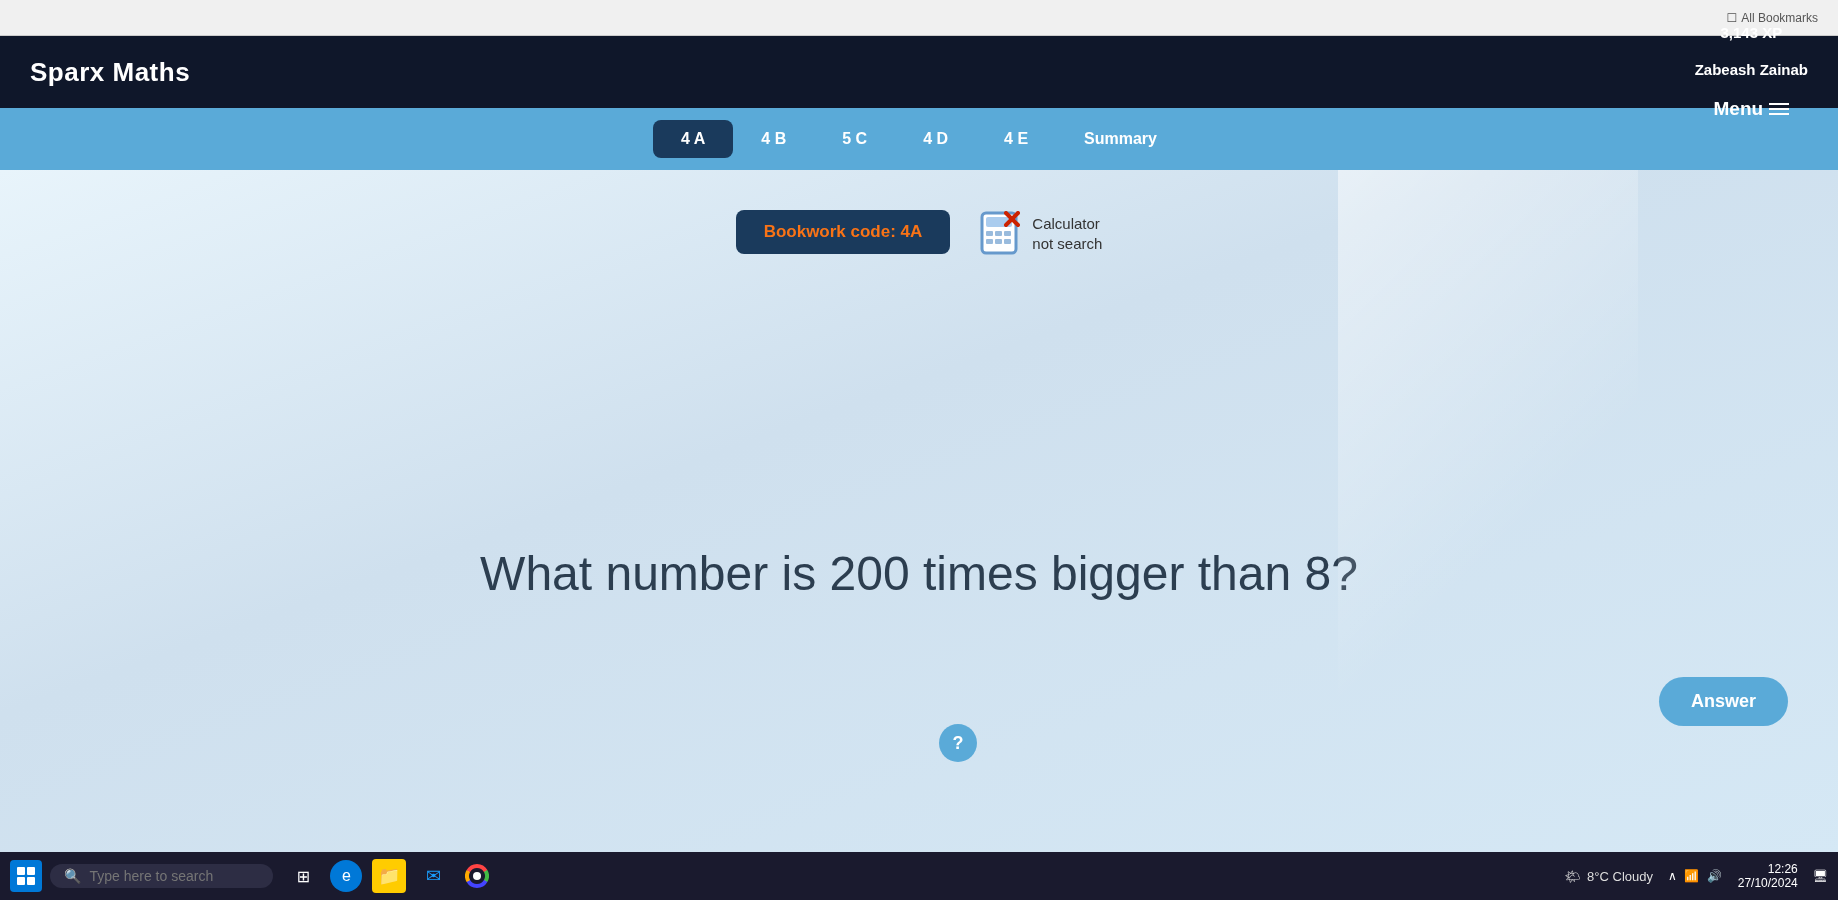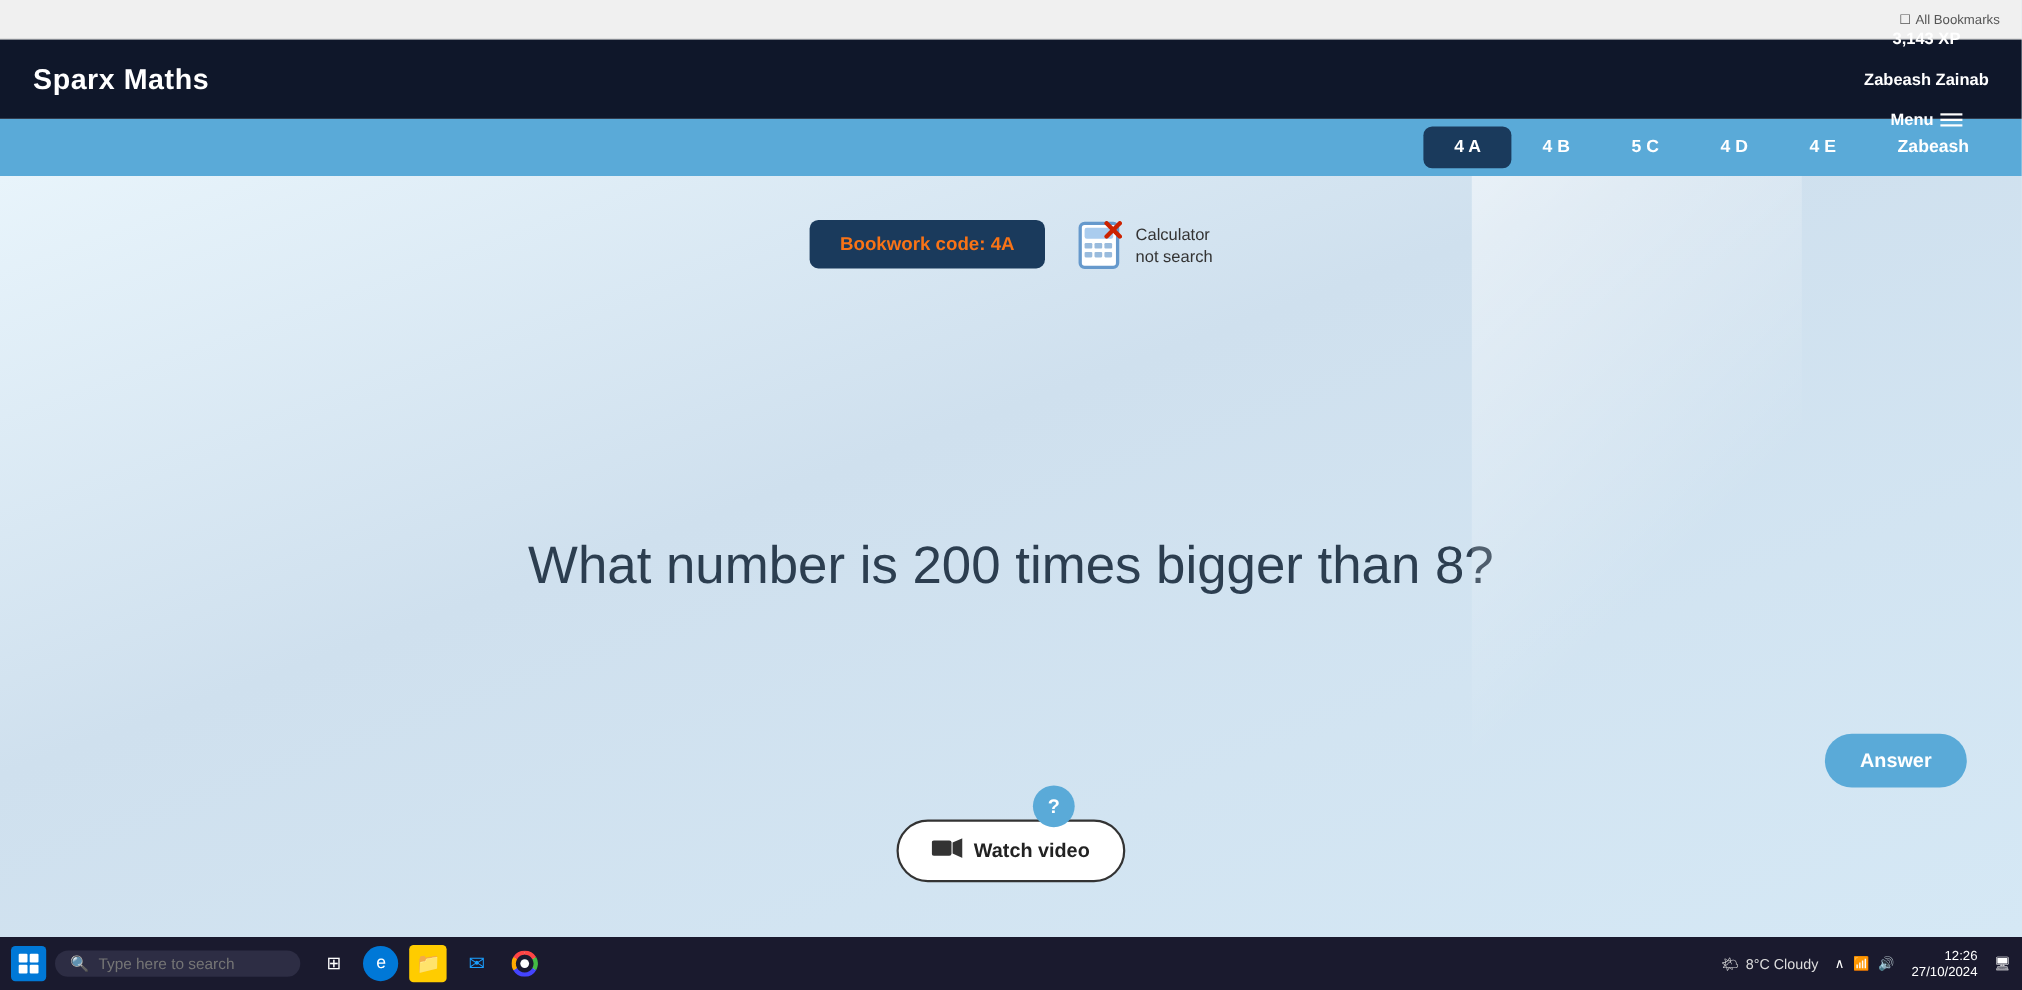--- a/index.html
+++ b/index.html
@@ -65,21 +65,21 @@
     }
 
     .user-name {
       color: white;
       font-size: 15px;
       font-weight: 600;
     }
 
     .menu-btn {
       color: white;
-      font-size: 15px;
+      font-size: 19px;
       font-weight: 600;
       display: flex;
       align-items: center;
       gap: 6px;
       cursor: pointer;
     }
 
     .hamburger {
       display: flex;
       flex-direction: column;
@@ -91,23 +91,23 @@
       height: 2px;
       background: white;
       display: block;
     }
 
     
     .tab-nav {
       background: #5aaad8;
       display: flex;
       align-items: center;
-      justify-content: flex-end;
+      justify-content: center;
       gap: 0;
-      height: 52px;
+      height: 62px;
       padding: 0 20px;
     }
 
     .tab {
       padding: 10px 28px;
       color: white;
       font-size: 16px;
       font-weight: 600;
       cursor: pointer;
       border-radius: 6px 6px 0 0;
@@ -392,21 +392,21 @@
   <div class="tab">
     <span>5 C</span>
   </div>
   <div class="tab">
     <span>4 D</span>
   </div>
   <div class="tab">
     <span>4 E</span>
   </div>
   <div class="tab">
-    <span>Zabeash</span>
+    <span>Summary</span>
   </div>
 </div>
 
 <div class="main-content">
   <div class="glare"></div>
 
   <div class="info-row">
     <div class="bookwork-code">Bookwork code: 4A</div>
     <div class="calculator-status">
       <div class="calc-icon">
@@ -431,33 +431,20 @@
       </div>
     </div>
   </div>
 
   <div class="question-area">
     <div class="question-text">
       <span>What number is 200 times bigger than 8</span><span>?</span>
     </div>
   </div>
 
-  <div class="bottom-section">
-    <div style="display:flex; align-items:center; gap:30px; position:relative;">
-      <button class="watch-video-btn">
-        <span>
-          <svg width="28" height="20" viewBox="0 0 28 20">
-            <rect x="0" y="3" width="18" height="14" rx="2" fill="#333"></rect>
-            <polygon points="19,5 28,1 28,19 19,15" fill="#333"></polygon>
-          </svg>
-        </span>
-        <span>Watch video</span>
-      </button>
-    </div>
-  </div>
 
   <button class="answer-btn">Answer</button>
 
   <div style="position:absolute; bottom:100px; left:50%; transform:translateX(20px);">
     <div class="help-btn">?</div>
   </div>
 </div>
 
 <div class="taskbar">
   <div class="taskbar-start">

